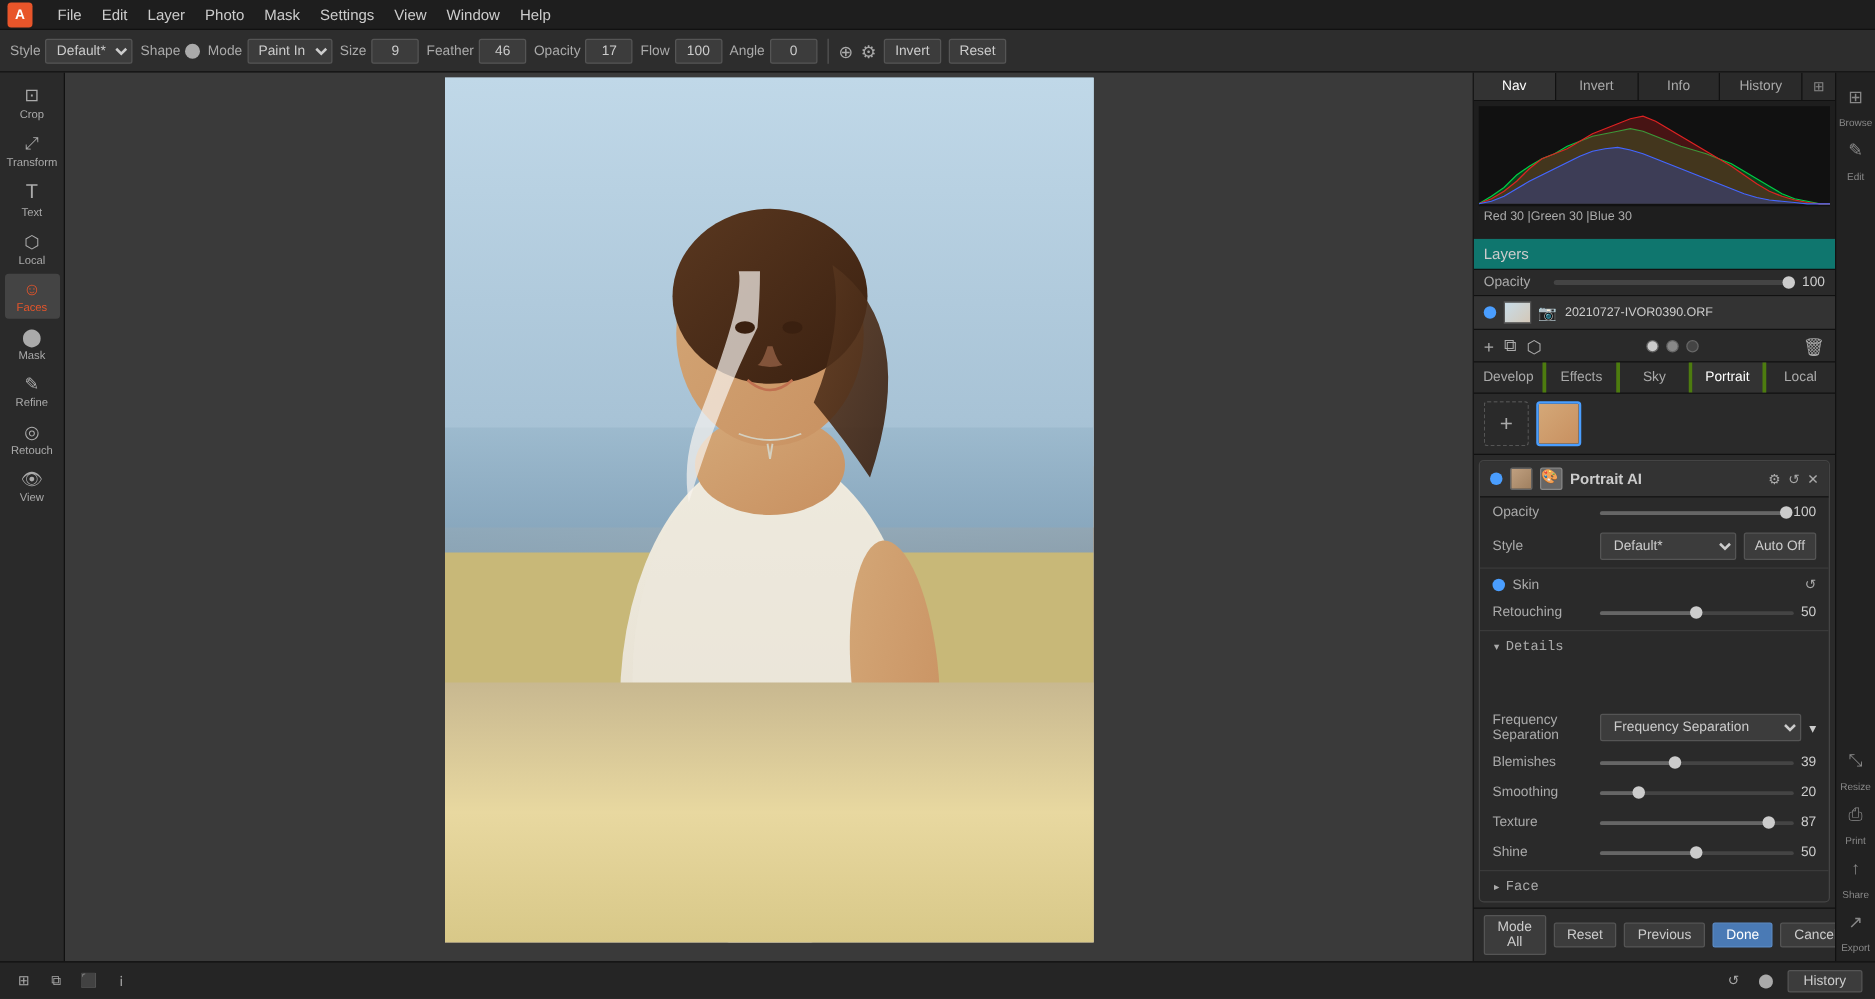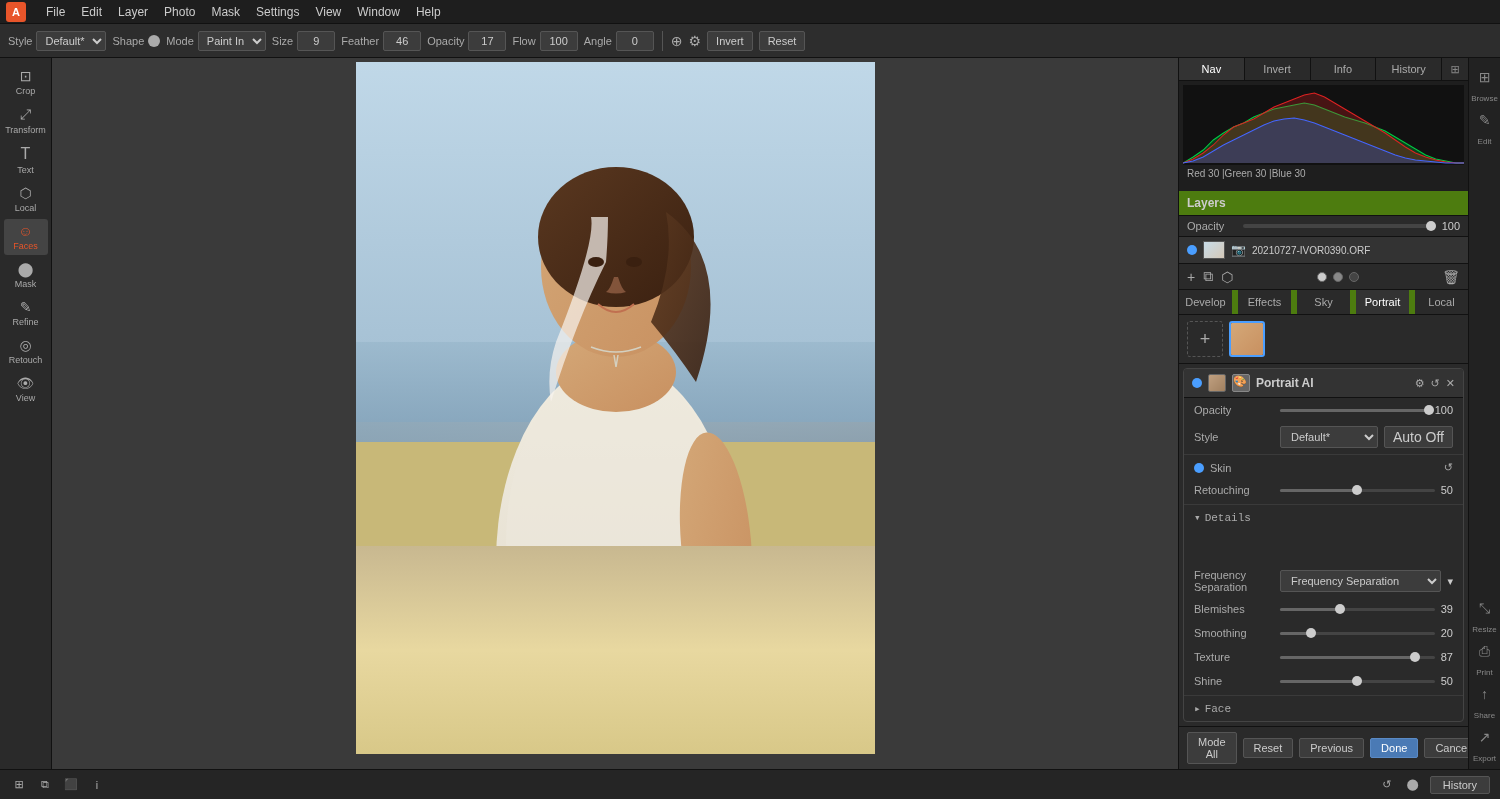--- a/index.html
+++ b/index.html
@@ -50,41 +50,41 @@
     .right-top-tabs { display: flex; border-bottom: 1px solid #111; }
     .right-tab { flex: 1; text-align: center; padding: 5px 4px; cursor: pointer; color: #aaa; font-size: 11px; border-right: 1px solid #111; }
     .right-tab:last-child { border-right: none; }
     .right-tab.active { background: #333; color: #fff; }
 
     .histogram-area { padding: 4px; background: #1e1e1e; height: 110px; position: relative; }
     .histogram-canvas { width: 100%; height: 80px; background: #111; position: relative; overflow: hidden; }
     .hist-info { color: #aaa; font-size: 10px; padding: 3px 4px; }
 
     
-    .section-header { background: #4d7c0f; padding: 5px 8px; color: #ccc; font-size: 12px; font-weight: bold; border-bottom: 1px solid #111; display: flex; align-items: center; justify-content: space-between; }
+    .section-header { background: #0f766e; padding: 5px 8px; color: #ccc; font-size: 12px; font-weight: normal; border-bottom: 1px solid #111; display: flex; align-items: center; justify-content: space-between; }
     .opacity-row { display: flex; align-items: center; padding: 4px 8px; gap: 6px; border-bottom: 1px solid #111; }
     .opacity-label { color: #aaa; font-size: 11px; width: 50px; }
     .opacity-value { color: #ccc; font-size: 11px; margin-left: auto; }
     .slider-track { flex: 1; height: 4px; background: #444; border-radius: 2px; position: relative; }
     .slider-thumb { width: 10px; height: 10px; background: #ccc; border-radius: 50%; position: absolute; top: -3px; right: 0; cursor: pointer; }
 
     .layer-row { display: flex; align-items: center; padding: 4px 8px; gap: 6px; border-bottom: 1px solid #111; background: #333; }
     .layer-dot { width: 10px; height: 10px; border-radius: 50%; background: #4a9eff; flex-shrink: 0; }
     .layer-thumb { width: 22px; height: 18px; background: linear-gradient(135deg, #c8dce8, #d4c8b8); border: 1px solid #555; flex-shrink: 0; }
     .layer-camera-icon { color: #aaa; font-size: 12px; flex-shrink: 0; }
     .layer-name { color: #ccc; font-size: 10px; flex: 1; overflow: hidden; text-overflow: ellipsis; white-space: nowrap; }
 
     .layer-actions { display: flex; align-items: center; padding: 4px 8px; gap: 8px; border-bottom: 1px solid #111; }
     .layer-action-btn { color: #aaa; cursor: pointer; font-size: 14px; }
     .layer-dot-row { display: flex; gap: 6px; margin-left: auto; }
     .layer-dot-btn { width: 10px; height: 10px; border-radius: 50%; border: 1px solid #666; cursor: pointer; }
 
     
     .module-tabs { display: flex; border-bottom: 1px solid #111; }
-    .module-tab { flex: 1; text-align: center; padding: 6px 2px; cursor: pointer; color: #aaa; font-size: 11px; border-right: 6px solid #4d7c0f; }
+    .module-tab { flex: 1; text-align: center; padding: 6px 2px; cursor: pointer; color: #aaa; font-size: 11px; border-right: 3px solid #4d7c0f; }
     .module-tab:last-child { border-right: none; }
     .module-tab.active { background: #333; color: #fff; }
 
     
     .face-thumbs { padding: 6px 8px; display: flex; gap: 6px; border-bottom: 1px solid #111; }
     .face-thumb { width: 36px; height: 36px; border-radius: 3px; overflow: hidden; cursor: pointer; border: 2px solid transparent; }
     .face-thumb.active { border-color: #4a9eff; }
     .face-thumb-img { width: 100%; height: 100%; background: linear-gradient(135deg, #d4c0a8, #c8a888); }
     .add-face-btn { width: 36px; height: 36px; border: 1px dashed #555; border-radius: 3px; display: flex; align-items: center; justify-content: center; cursor: pointer; color: #aaa; font-size: 18px; }
 
@@ -98,21 +98,21 @@
     .panel-row { padding: 4px 10px; display: flex; align-items: center; gap: 6px; }
     .panel-label { color: #aaa; font-size: 11px; width: 80px; }
     .panel-value { color: #ccc; font-size: 11px; margin-left: auto; }
     .panel-slider { flex: 1; position: relative; height: 16px; display: flex; align-items: center; }
     .panel-slider-track { width: 100%; height: 3px; background: #444; border-radius: 2px; position: relative; }
     .panel-slider-fill { height: 100%; background: #666; border-radius: 2px; }
     .panel-slider-thumb { width: 10px; height: 10px; background: #ccc; border-radius: 50%; position: absolute; top: -3.5px; cursor: pointer; }
 
     .style-row { padding: 4px 10px; display: flex; align-items: center; gap: 6px; }
     .style-select { background: #3c3c3c; border: 1px solid #555; color: #ccc; padding: 2px 6px; height: 22px; border-radius: 2px; font-size: 11px; flex: 1; }
-    .auto-off-btn { background: #3c3c3c; border: 1px solid #555; color: #ccc; padding: 2px 8px; height: 22px; border-radius: 2px; cursor: pointer; font-size: 14px; }
+    .auto-off-btn { background: #3c3c3c; border: 1px solid #555; color: #ccc; padding: 2px 8px; height: 22px; border-radius: 2px; cursor: pointer; font-size: 11px; }
 
     .separator-line { height: 1px; background: #3a3a3a; margin: 2px 0; }
 
     .details-header { padding: 4px 10px; display: flex; align-items: center; gap: 4px; color: #aaa; font-size: 11px; cursor: pointer; font-family: Liberation Mono, monospace; }
     .freq-sep-row { padding: 4px 10px; display: flex; align-items: center; gap: 6px; margin-top: 37px; }
     .freq-select { background: #3c3c3c; border: 1px solid #555; color: #ccc; padding: 2px 6px; height: 22px; border-radius: 2px; font-size: 11px; flex: 1; }
 
     
     .portrait-footer { display: flex; align-items: center; padding: 5px 8px; background: #2a2a2a; border-top: 1px solid #111; gap: 6px; }
     .footer-btn { background: #3c3c3c; border: 1px solid #555; color: #ccc; padding: 3px 10px; border-radius: 2px; cursor: pointer; font-size: 11px; }

